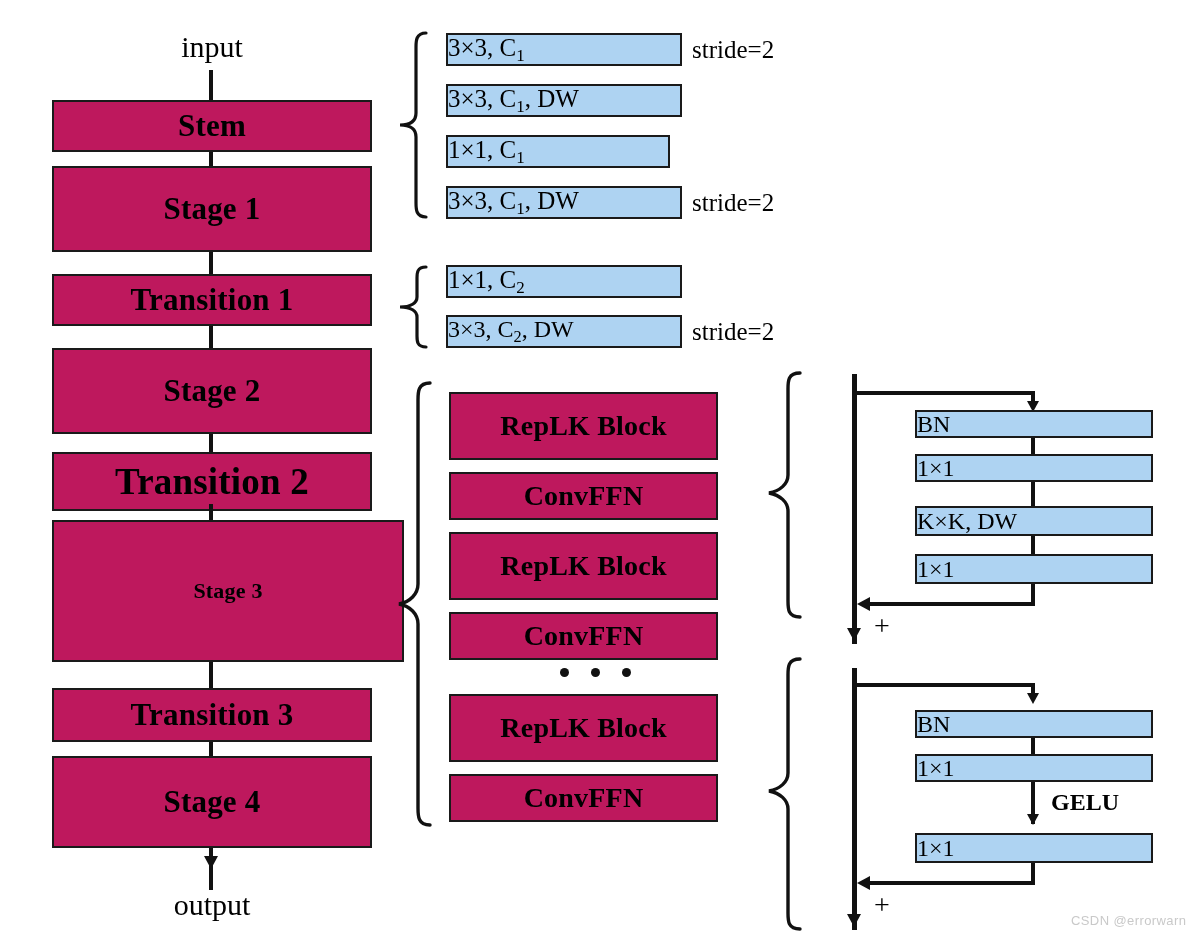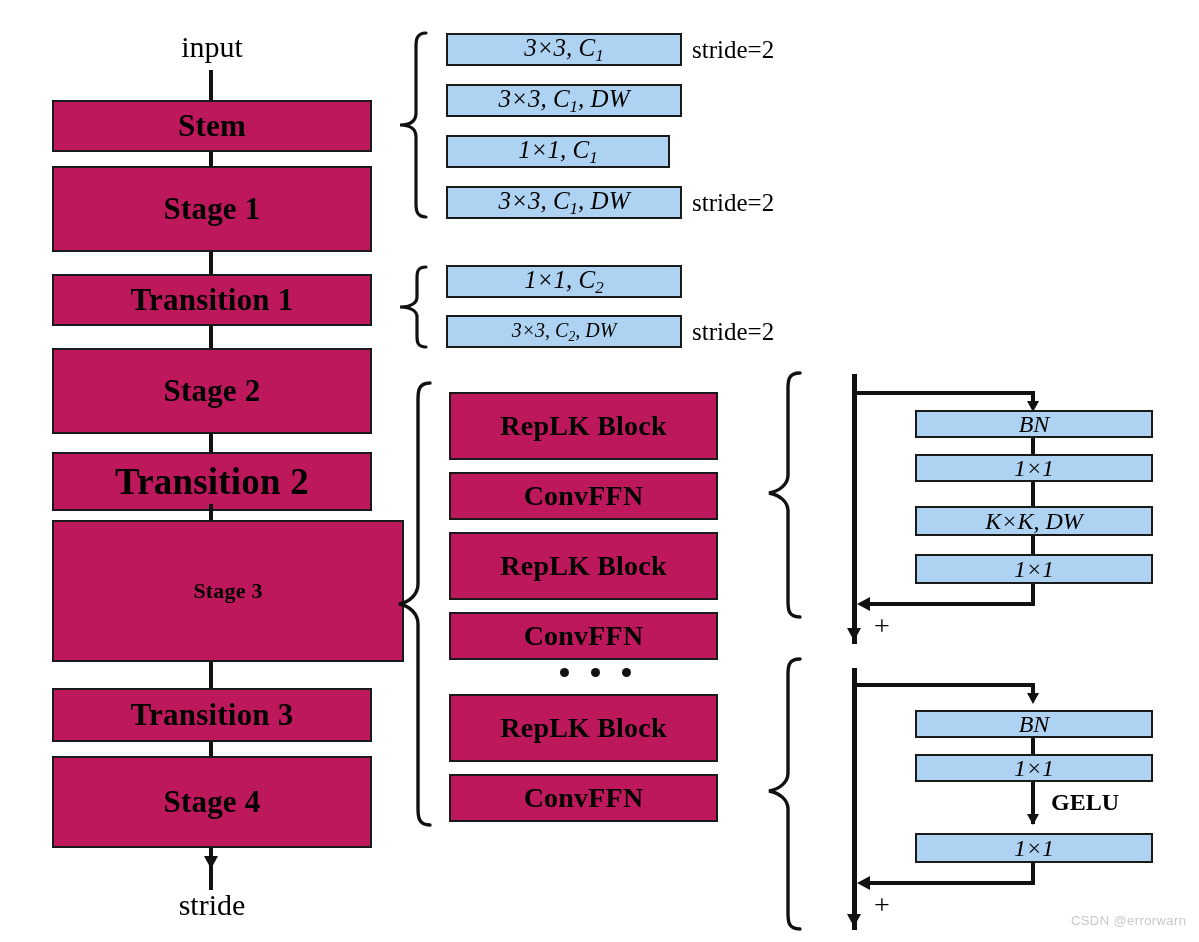--- a/index.html
+++ b/index.html
@@ -7,22 +7,22 @@
        font-family:"Liberation Serif","DejaVu Serif",serif;color:#000;}
   .canvas{position:absolute;inset:0;margin-left:8px;}
 
   
   .abs{position:absolute;box-sizing:border-box;}
 
   .gbox{background:#be185d;border:2.5px solid #1a1a1a;
         display:flex;align-items:center;justify-content:center;
         font-weight:bold;letter-spacing:.2px;}
   .bbox{background:#aed3f2;border:2.5px solid #1a1a1a;
-        display:flex;align-items:center;justify-content:center;
-        font-weight:normal;font-style:italic;}
+        display:flex;align-items:center;justify-content:flex-start;
+        font-weight:normal;}
 
   .plainlabel{display:flex;align-items:center;justify-content:center;}
 
   
   .vline{position:absolute;background:#111;}
   .hline{position:absolute;background:#111;}
 
   .arrowdown{position:absolute;width:0;height:0;
     border-left:7px solid transparent;border-right:7px solid transparent;
     border-top:13px solid #111;}
@@ -72,21 +72,21 @@
   <div class="abs gbox" style="left:44px;top:520px;width:352px;height:142px;font-size:22px;">Stage 3</div>
   <div class="vline" style="left:201px;top:662px;width:4px;height:26px;"></div>
 
   <div class="abs gbox" style="left:44px;top:688px;width:320px;height:54px;font-size:31px;">Transition 3</div>
   <div class="vline" style="left:201px;top:742px;width:4px;height:14px;"></div>
 
   <div class="abs gbox" style="left:44px;top:756px;width:320px;height:92px;font-size:31px;">Stage 4</div>
 
   <div class="vline" style="left:201px;top:848px;width:4px;height:42px;"></div>
   <div class="arrowdown" style="left:196px;top:856px;"></div>
-  <div class="abs plainlabel" style="left:44px;top:888px;width:320px;height:34px;font-size:30px;">stride</div>
+  <div class="abs plainlabel" style="left:44px;top:888px;width:320px;height:34px;font-size:30px;">output</div>
 
   <div class="brace" style="left:388px;top:31px;width:32px;height:188px;">
     <svg width="32" height="188" viewBox="0 0 32 188">
       <path d="M30 2 C20 2 20 10 20 16 L20 82 C20 90 14 94 4 94 C14 94 20 98 20 106 L20 172 C20 178 20 186 30 186" fill="none" stroke="#111" stroke-width="3.2" stroke-linecap="round"></path>
     </svg>
   </div>
 
   <div class="abs bbox" style="left:438px;top:33px;width:236px;height:33px;font-size:25px;">
     <span>3×3, C<sub>1</sub></span>
   </div>
@@ -108,21 +108,21 @@
   <div class="brace" style="left:388px;top:265px;width:32px;height:84px;">
     <svg width="32" height="84" viewBox="0 0 32 84">
       <path d="M30 2 C21 2 21 8 21 13 L21 32 C21 38 15 42 4 42 C15 42 21 46 21 52 L21 71 C21 76 21 82 30 82" fill="none" stroke="#111" stroke-width="3.2" stroke-linecap="round"></path>
     </svg>
   </div>
 
   <div class="abs bbox" style="left:438px;top:265px;width:236px;height:33px;font-size:25px;">
     <span>1×1, C<sub>2</sub></span>
   </div>
 
-  <div class="abs bbox" style="left:438px;top:315px;width:236px;height:33px;font-size:20px;">
+  <div class="abs bbox" style="left:438px;top:315px;width:236px;height:33px;font-size:24px;">
     <span>3×3, C<sub>2</sub>, DW</span>
   </div>
   <div class="abs plainlabel" style="left:684px;top:315px;width:160px;height:33px;justify-content:flex-start;font-size:25px;">stride=2</div>
 
   <div class="brace" style="left:388px;top:380px;width:36px;height:448px;">
     <svg width="36" height="448" viewBox="0 0 36 448">
       <path d="M34 3 C22 3 22 12 22 20 L22 204 C22 214 14 222 3 224 C14 226 22 234 22 244 L22 428 C22 436 22 445 34 445" fill="none" stroke="#111" stroke-width="3.4" stroke-linecap="round"></path>
     </svg>
   </div>
 

